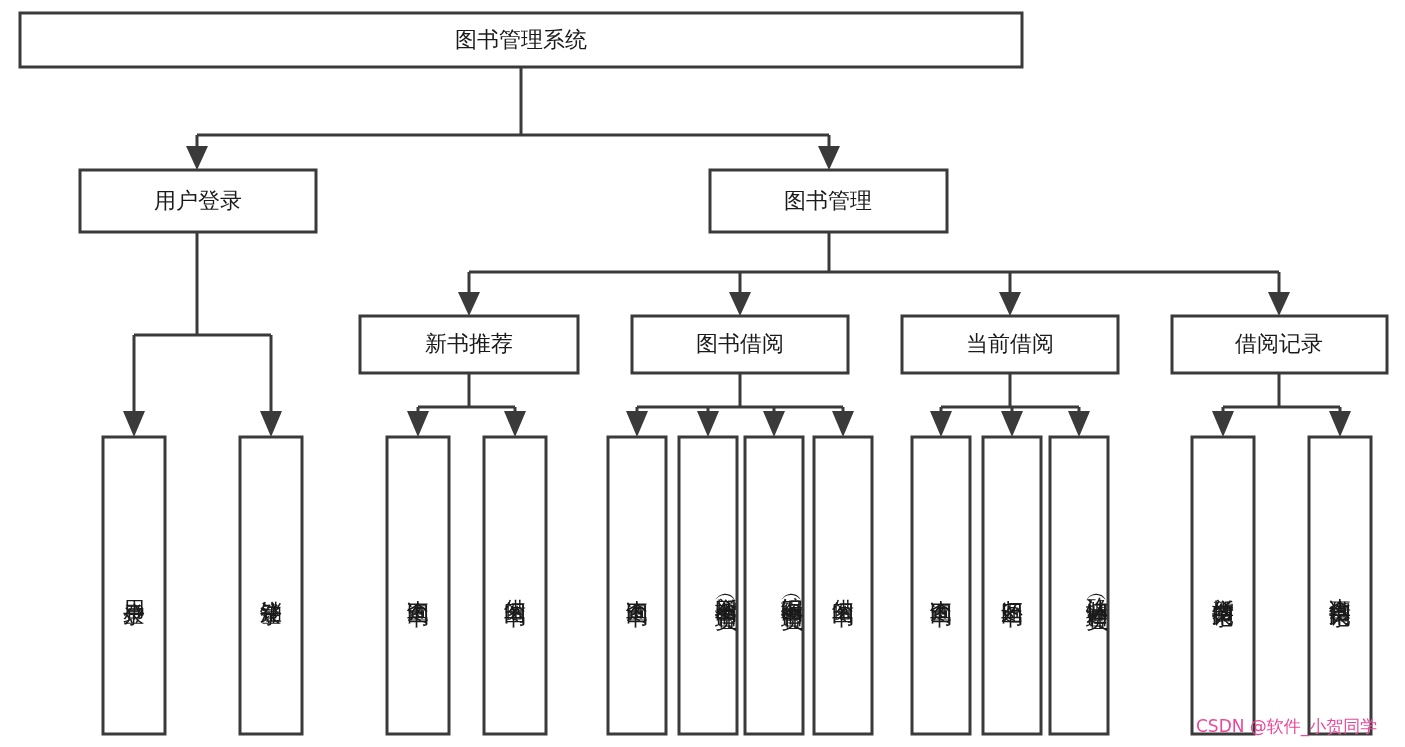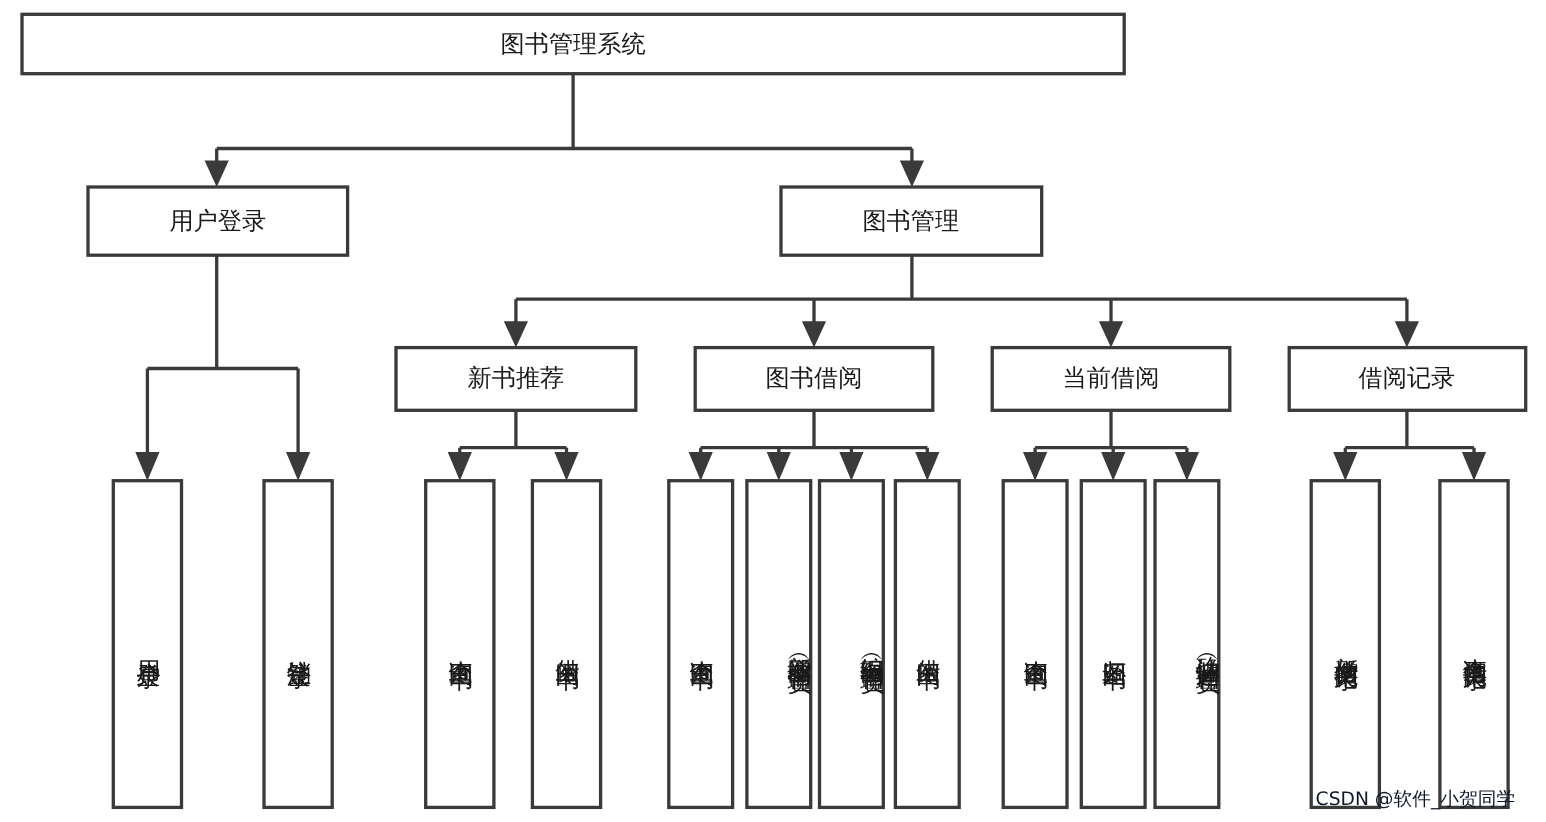--- a/index.html
+++ b/index.html
@@ -57,21 +57,21 @@
     text-orientation: upright;
     letter-spacing: 2px;
     line-height: 1;
     white-space: nowrap;
     pointer-events: none;
   }
   .watermark {
     position: absolute;
     font-family: "DejaVu Sans", "Liberation Sans", sans-serif;
     font-size: 17px;
-    color: #0f172a;
+    color: #ec4899;
     white-space: nowrap;
   }
 </style>
 </head>
 <body>
 
 <div id="diagram-root">
 
   <svg class="flow" viewBox="0 0 1405 747">
     <defs>

